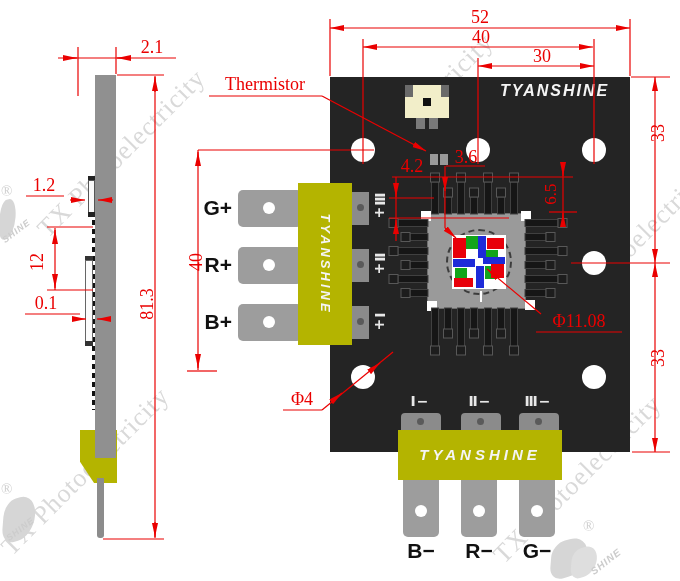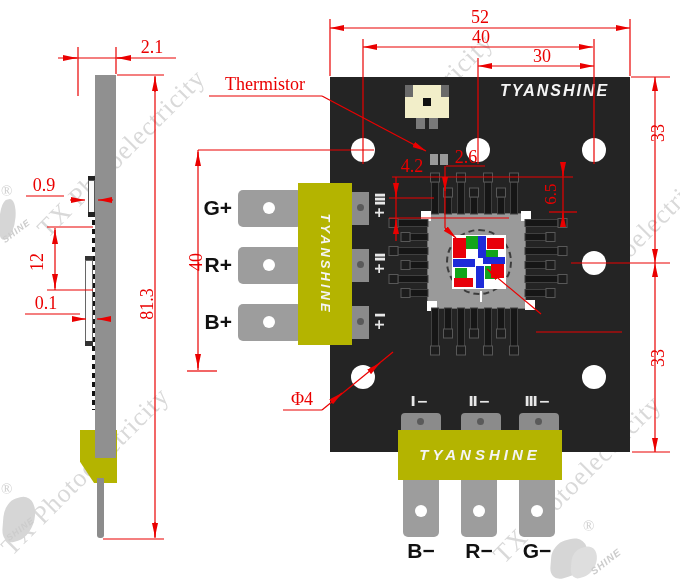--- a/index.html
+++ b/index.html
@@ -156,33 +156,34 @@
   <div class="tab" style="left:461px;top:480px;width:36px;height:57px;border-radius:0 0 5px 5px;"></div>
   <div class="tab" style="left:519px;top:480px;width:36px;height:57px;border-radius:0 0 5px 5px;"></div>
   <div class="tab-hole" style="left:415px;top:505px;"></div>
   <div class="tab-hole" style="left:473px;top:505px;"></div>
   <div class="tab-hole" style="left:531px;top:505px;"></div>
   <div class="term-label" style="left:399px;top:539px;width:44px;text-align:center;">B−</div>
   <div class="term-label" style="left:457px;top:539px;width:44px;text-align:center;">R−</div>
   <div class="term-label" style="left:515px;top:539px;width:44px;text-align:center;">G−</div>
 
   <div class="dim" style="left:130px;top:38px;width:44px;height:19px;">2.1</div>
-  <div class="dim" style="left:24px;top:176px;width:40px;height:19px;">0.9</div>
+  <div class="dim" style="left:24px;top:176px;width:40px;height:19px;">1.2</div>
   <div class="dim v" style="left:22px;top:252px;width:30px;height:20px;">12</div>
   <div class="dim" style="left:24px;top:294px;width:44px;height:19px;">0.1</div>
   <div class="dim v" style="left:124px;top:294px;width:46px;height:20px;">81.3</div>
   <div class="dim v" style="left:176px;top:252px;width:40px;height:20px;">40</div>
   <div class="dim" style="left:458px;top:8px;width:44px;height:19px;">52</div>
   <div class="dim" style="left:459px;top:28px;width:44px;height:18px;">40</div>
   <div class="dim" style="left:520px;top:47px;width:44px;height:18px;">30</div>
   <div class="dim v" style="left:638px;top:123px;width:40px;height:20px;">33</div>
   <div class="dim v" style="left:638px;top:348px;width:40px;height:20px;">33</div>
   <div class="dim" style="left:392px;top:157px;width:40px;height:19px;">4.2</div>
-  <div class="dim" style="left:446px;top:148px;width:40px;height:19px;">2.6</div>
+  <div class="dim" style="left:446px;top:148px;width:40px;height:19px;">3.6</div>
   <div class="dim v" style="left:531px;top:184px;width:40px;height:20px;font-size:17px;">6.5</div>
+  <div class="dim" style="left:537px;top:311px;width:84px;height:20px;">Φ11.08</div>
   <div class="dim" style="left:284px;top:390px;width:36px;height:19px;">Φ4</div>
   <div class="dim" style="left:208px;top:74px;width:114px;height:21px;">Thermistor</div>
 
   <svg class="overlay" width="680" height="581" viewBox="0 0 680 581">
     <defs>
       <marker id="ae" markerUnits="userSpaceOnUse" markerWidth="14" markerHeight="6" refX="14" refY="3" orient="auto">
         <path d="M0,0 L14,3 L0,6 Z" fill="#ea0000"></path>
       </marker>
       <marker id="as" markerUnits="userSpaceOnUse" markerWidth="14" markerHeight="6" refX="14" refY="3" orient="auto-start-reverse">
         <path d="M0,0 L14,3 L0,6 Z" fill="#ea0000"></path>

